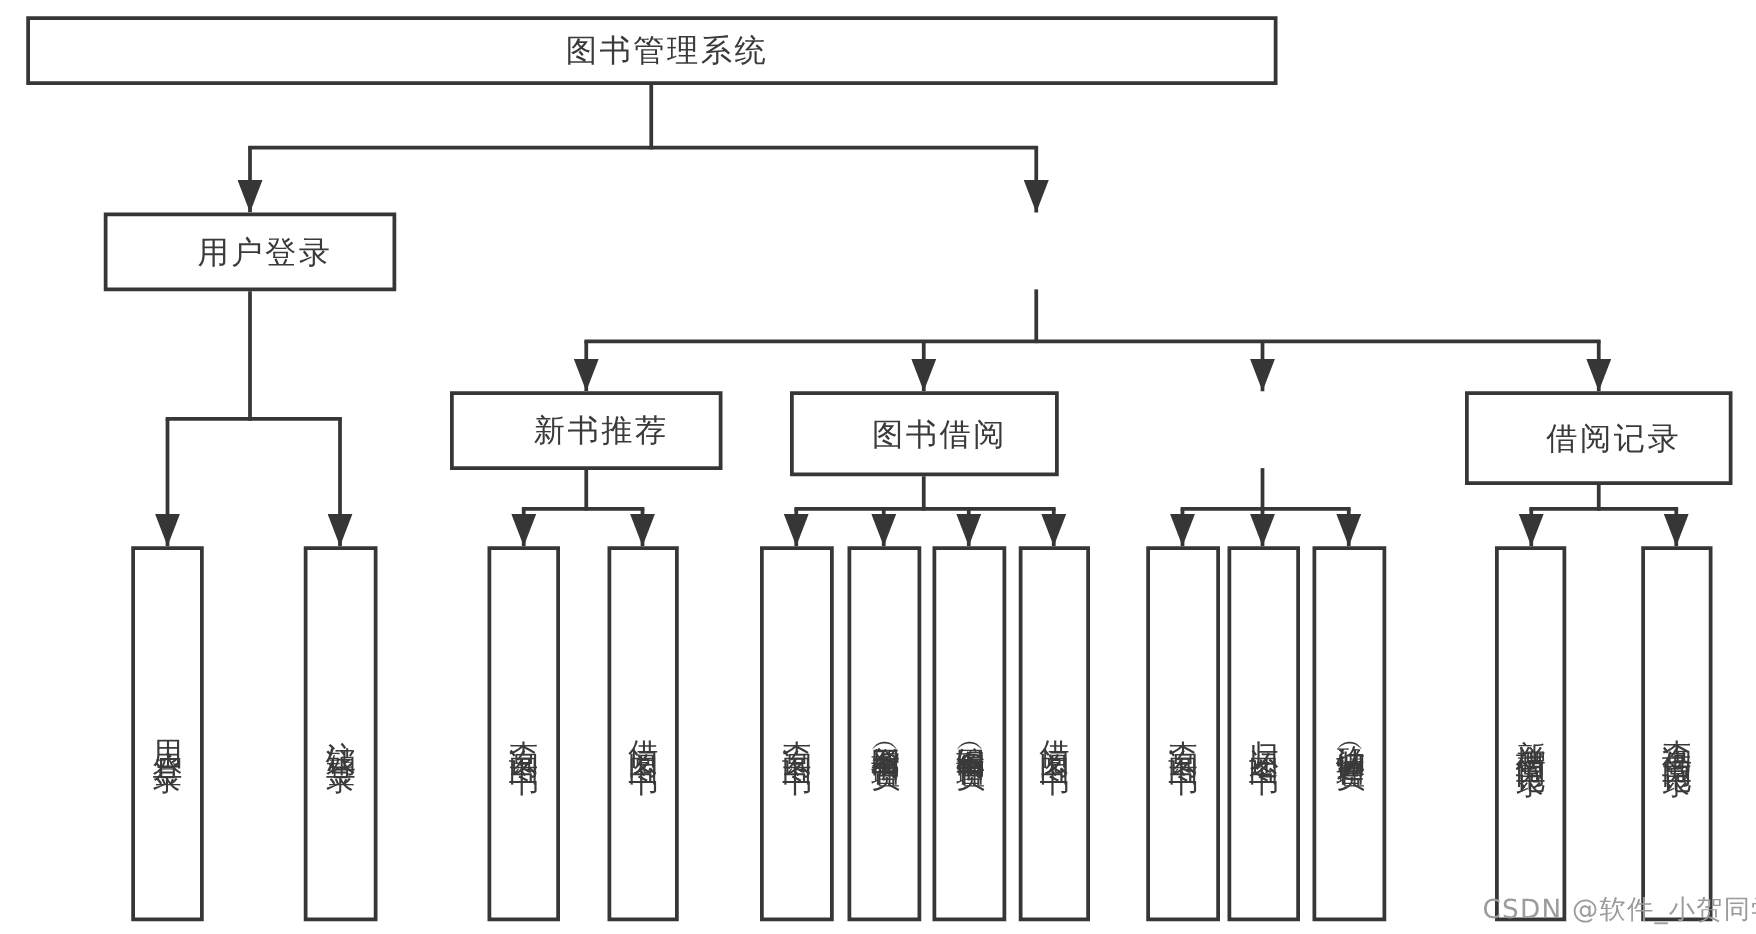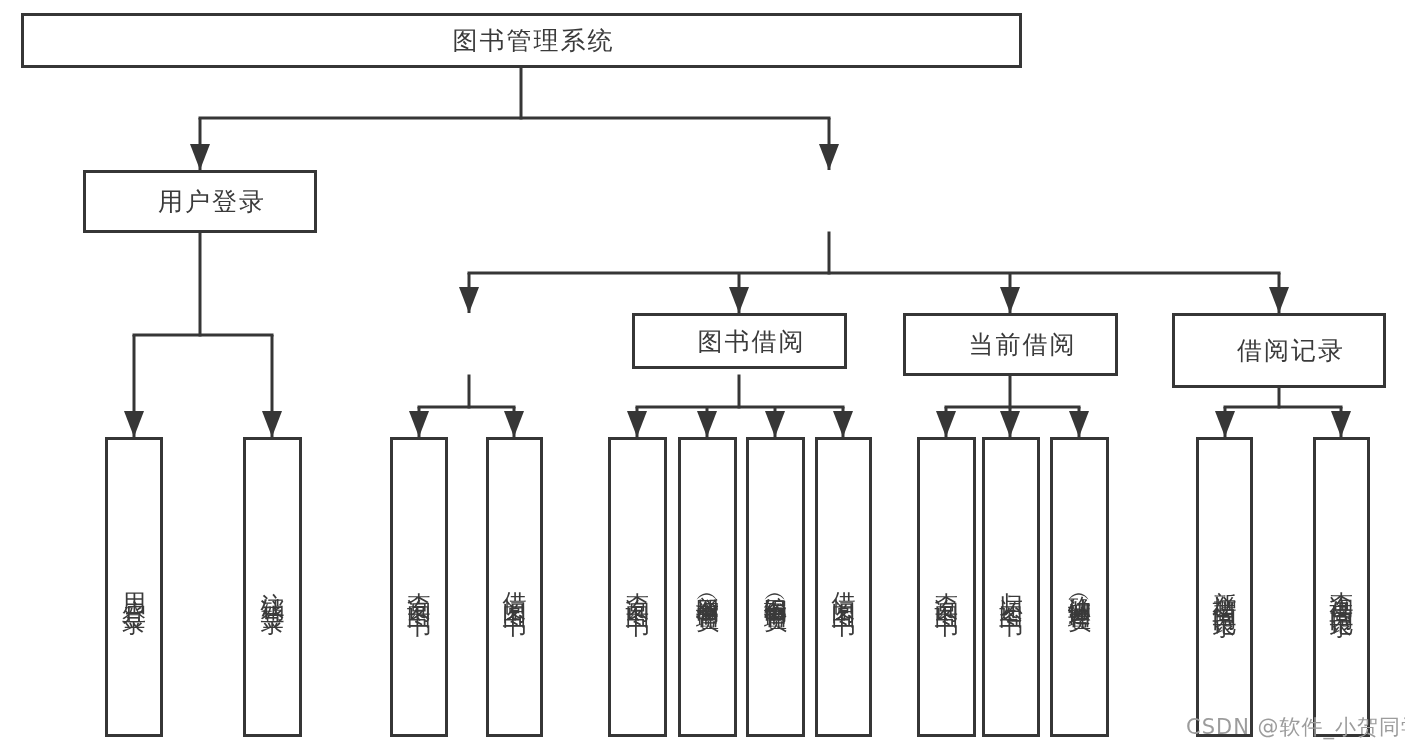--- a/index.html
+++ b/index.html
@@ -109,22 +109,22 @@
       <path d="M1079,407 V437" marker-end="url(#arrow)"></path>
       <path d="M1225,407 V437" marker-end="url(#arrow)"></path>
       <path d="M1341,407 V437" marker-end="url(#arrow)"></path>
     </g>
   </svg>
 
   <div class="box h" style="left:21px; top:13px; width:1001px; height:55px;">图书管理系统</div>
 
   <div class="box h" style="left:83px; top:170px; width:234px; height:63px;">用户登录</div>
 
-  <div class="box h" style="left:632px; top:313px; width:215px; height:56px;">图书借阅</div>
-  <div class="box h" style="left:903px; top:313px; width:215px; height:63px;">当前借阅</div>
+  <div class="box h" style="left:360px; top:313px; width:218px; height:63px;">新书推荐</div>
+  <div class="box h" style="left:632px; top:313px; width:215px; height:68px;">图书借阅</div>
   <div class="box h" style="left:1172px; top:313px; width:214px; height:75px;">借阅记录</div>
 
   <div class="box v" style="left:105px; top:437px; width:58px; height:300px;">用户登录</div>
   <div class="box v" style="left:243px; top:437px; width:59px; height:300px;">注销登录</div>
 
   <div class="box v" style="left:390px; top:437px; width:58px; height:300px;">查询图书</div>
   <div class="box v" style="left:486px; top:437px; width:57px; height:300px;">借阅图书</div>
 
   <div class="box v" style="left:608px; top:437px; width:59px; height:300px;">查询图书</div>
   <div class="box v tight" style="left:678px; top:437px; width:59px; height:300px;">新增图书（管理员）</div>

